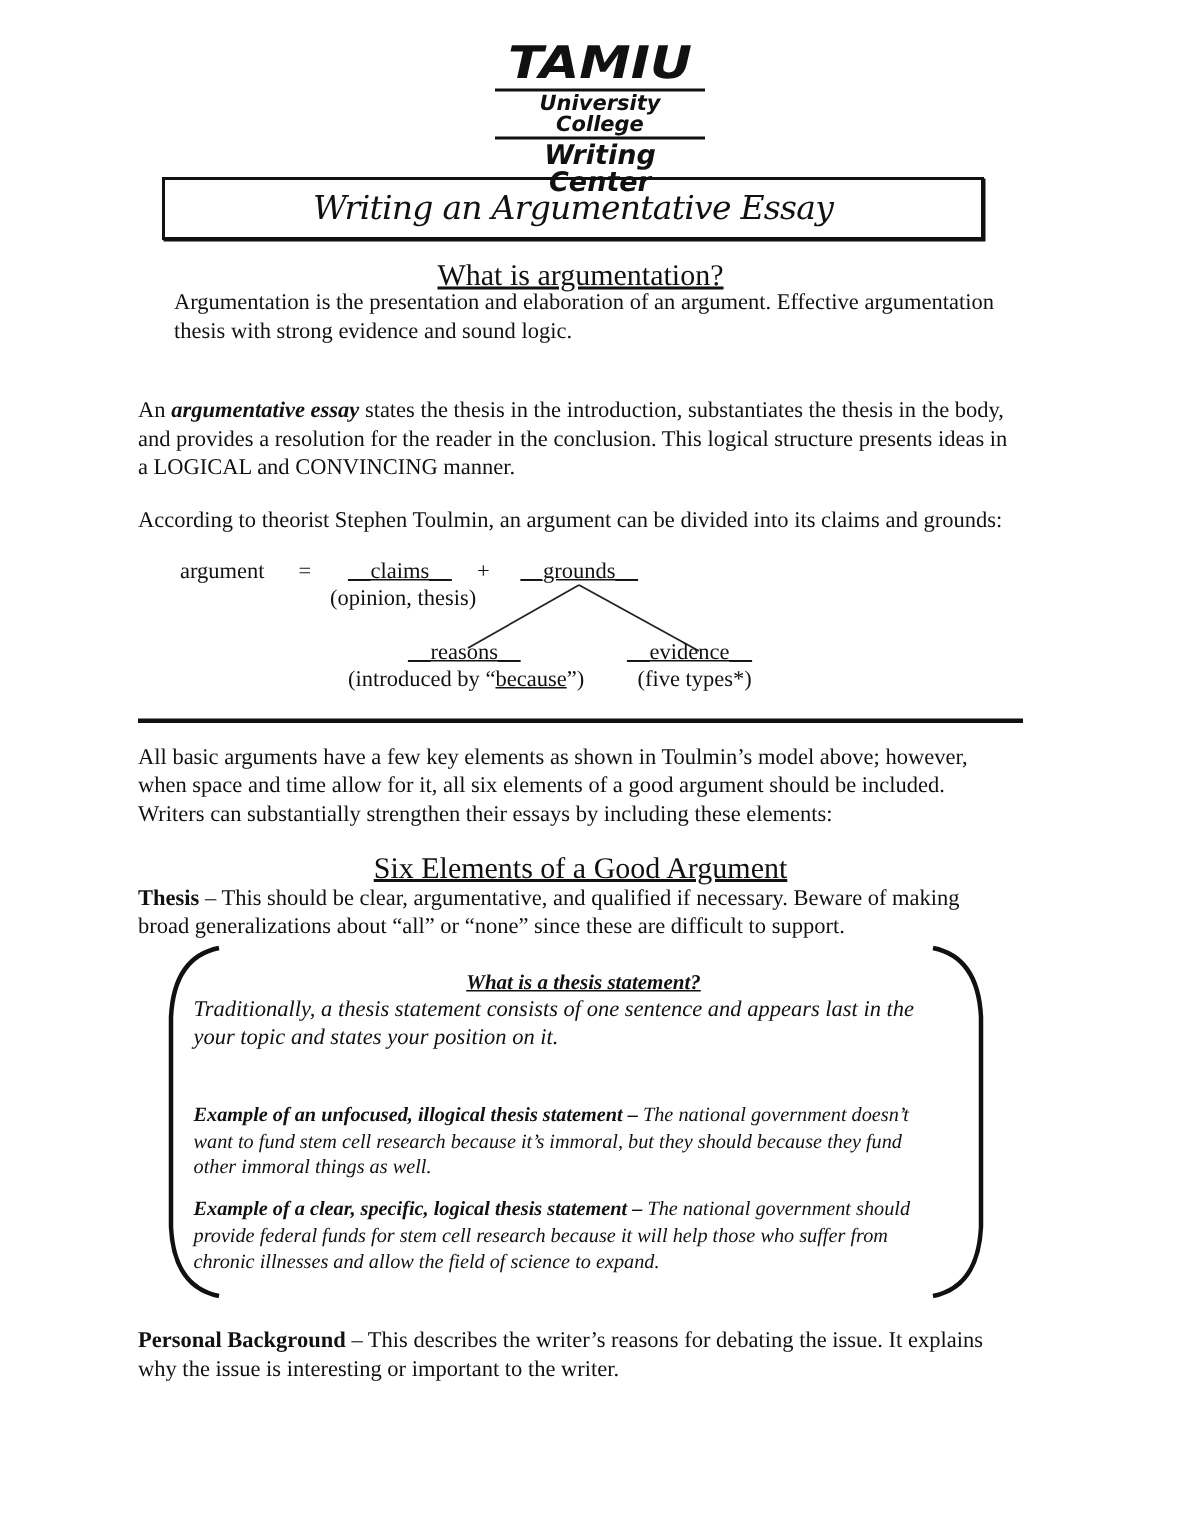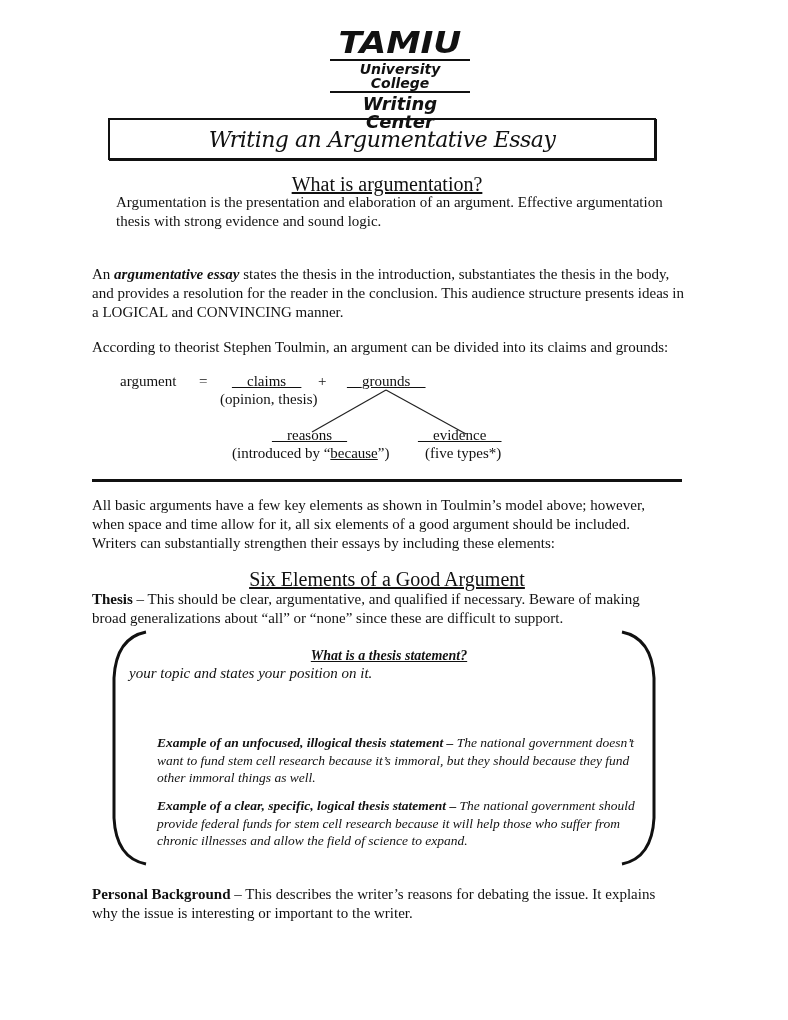--- a/index.html
+++ b/index.html
@@ -9,21 +9,21 @@
   .logo { left:330px; top:28px; width:140px; text-align:center; font-family:"DejaVu Sans", sans-serif; line-height:1;font-style:italic; }
   .logo .l1 { font-size:30px; font-weight:bold; letter-spacing:0px; transform:scaleX(1.15); display:block; }
   .logo .l2 { font-size:14px; font-weight:bold; display:inline-block; border-top:2px solid #111; border-bottom:2px solid #111; padding:1px 2px; margin-top:1px; }
   .logo .l3 { font-size:18px; font-weight:bold; display:block; margin-top:2px; }
   .logo .l4 { font-size:18px; font-weight:bold; display:block; }
   .titlebox { left:108px; top:118px; width:544px; height:38px; border:2px solid #111; box-shadow:1px 1px 0 #111;
               display:flex; align-items:center; justify-content:center; }
   .titlebox span { font-family:"DejaVu Serif", serif; font-style:italic; font-size:22px; letter-spacing:-0.5px; }
   .h1 { font-weight:normal; font-size:20px; text-decoration:underline; text-align:center; }
   .p { font-size:15px; line-height:19px; }
-  .small { font-size:13.5px; line-height:17.5px; font-style:italic;margin-left:28px; }
+  .small { font-size:13.5px; line-height:17.5px; font-style:italic; }
   .u { text-decoration:underline; }
   .rule { left:92px; top:479px; width:590px; height:3px; background:#111; }
   .bracket { position:absolute; }
 </style>
 </head>
 <body>
 
 <div class="abs logo">
   <span class="l1">TAMIU</span>
   <span class="l2">University College</span>
@@ -37,21 +37,21 @@
 
 <div class="abs h1" style="left:92px; top:173px; width:590px;">What is argumentation?</div>
 
 <div class="abs p" style="left:116px; top:193px; width:600px;">
   <div>Argumentation is the presentation and elaboration of an argument. Effective argumentation</div>
   <div>thesis with strong evidence and sound logic.</div>
 </div>
 
 <div class="abs p" style="left:92px; top:265px; width:640px;">
   <div><span>An </span><b><i>argumentative essay</i></b><span> states the thesis in the introduction, substantiates the thesis in the body,</span></div>
-  <div>and provides a resolution for the reader in the conclusion. This audience structure presents ideas in</div>
+  <div>and provides a resolution for the reader in the conclusion. This logical structure presents ideas in</div>
   <div>a LOGICAL and CONVINCING manner.</div>
 </div>
 
 <div class="abs p" style="left:92px; top:338px; width:640px;">According to theorist Stephen Toulmin, an argument can be divided into its claims and grounds:</div>
 
 <div class="abs" style="left:0; top:0; width:788px; height:480px;">
   <svg class="abs" style="left:0; top:0;" width="788" height="480">
     <line x1="386" y1="390" x2="312" y2="432" stroke="#222" stroke-width="1.2"></line>
     <line x1="386" y1="390" x2="466" y2="434" stroke="#222" stroke-width="1.2"></line>
   </svg>
@@ -85,20 +85,21 @@
 <div class="abs" style="left:104px; top:628px; width:560px; height:240px;">
   <svg class="bracket" style="left:0; top:0;" width="560" height="240">
     <path d="M 42 4 Q 12 10 10 50 L 10 190 Q 12 230 42 236" fill="none" stroke="#111" stroke-width="3"></path>
     <path d="M 518 4 Q 548 10 550 50 L 550 190 Q 548 230 518 236" fill="none" stroke="#111" stroke-width="3"></path>
   </svg>
 </div>
 
 <div class="abs" style="left:104px; top:648px; width:570px; text-align:center; font-size:14px; font-weight:bold; font-style:italic; text-decoration:underline;">What is a thesis statement?</div>
 
 <div class="abs" style="left:129px; top:664px; width:540px; font-size:15px; line-height:19px; font-style:italic;">
+  <div>Traditionally, a thesis statement consists of one sentence and appears last in the</div>
   <div>your topic and states your position on it.</div>
 </div>
 
 <div class="abs small" style="left:129px; top:734px; width:540px;">
   <div><b>Example of an unfocused, illogical thesis statement –</b><span> The national government doesn’t</span></div>
   <div>want to fund stem cell research because it’s immoral, but they should because they fund</div>
   <div>other immoral things as well.</div>
 </div>
 
 <div class="abs small" style="left:129px; top:797px; width:540px;">

